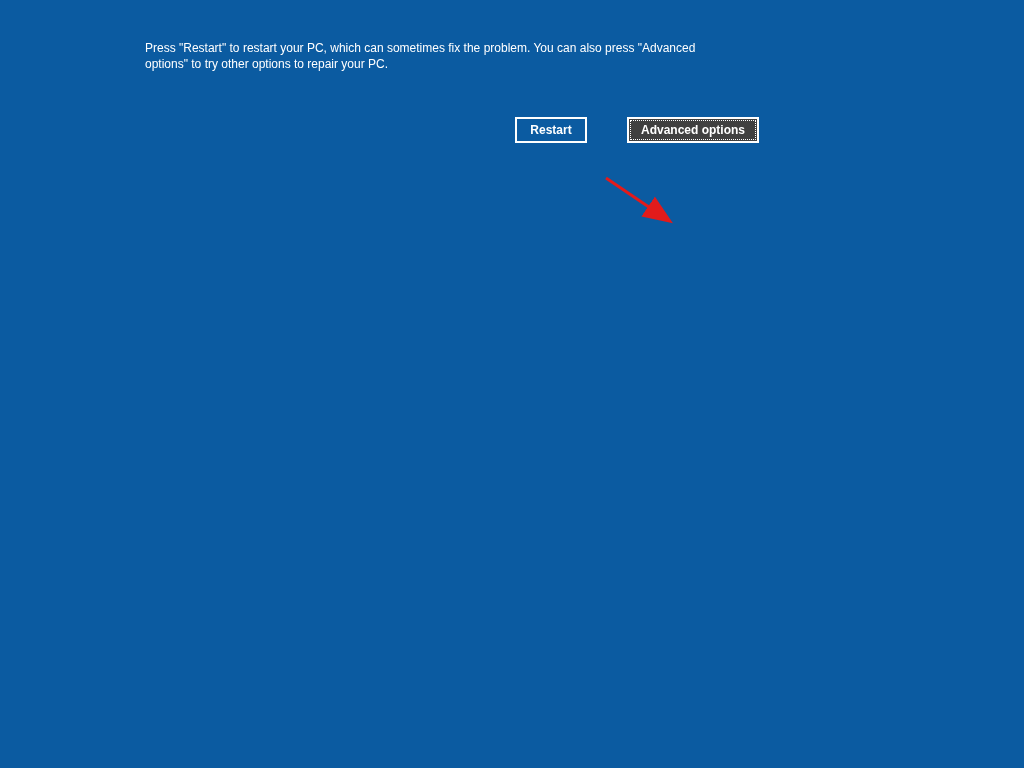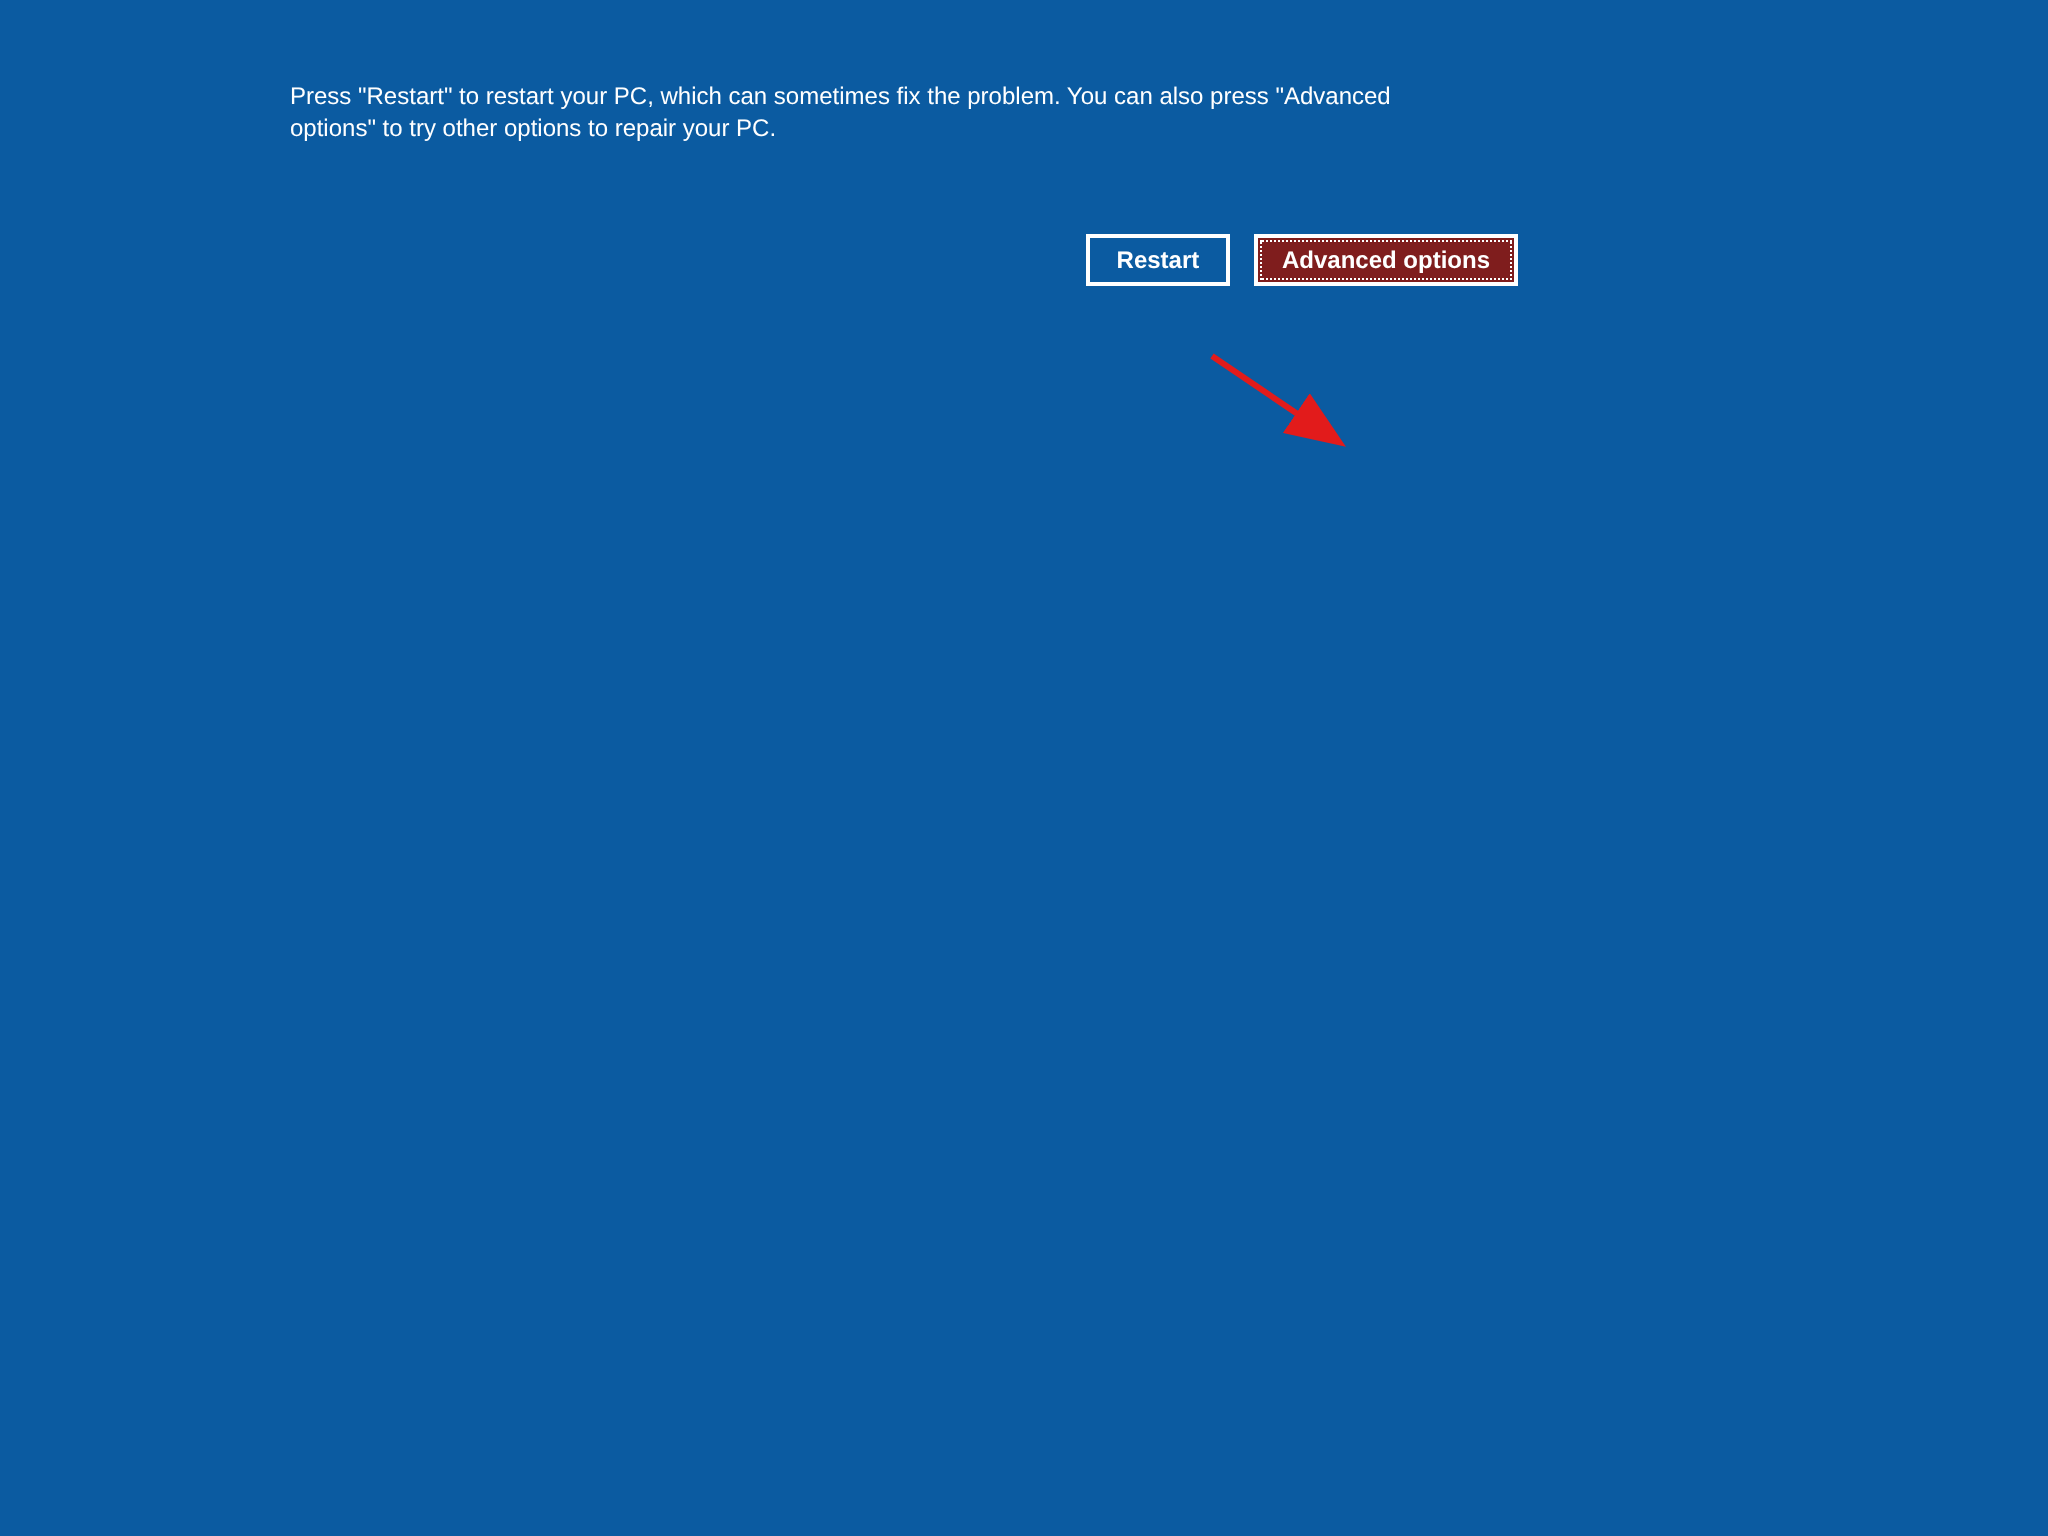--- a/index.html
+++ b/index.html
@@ -55,25 +55,26 @@
       padding: 0 12px;
       font-size: 12px;
       font-weight: 600;
       color: #ffffff;
       background-color: transparent;
       border: 2px solid #ffffff;
       cursor: pointer;
       font-family: inherit;
       line-height: 22px;
       text-align: center;
+      margin-left: 28px;
     }
     .btn.focused {
       outline: 1px dotted #ffffff;
       outline-offset: -4px;
-      background-color: #7f1d1d;
+      background-color: #404040;
     }
     .arrow-annotation {
       position: absolute;
       left: 598px;
       top: 170px;
       pointer-events: none;
     }
   </style>
 </head>
 <body>

